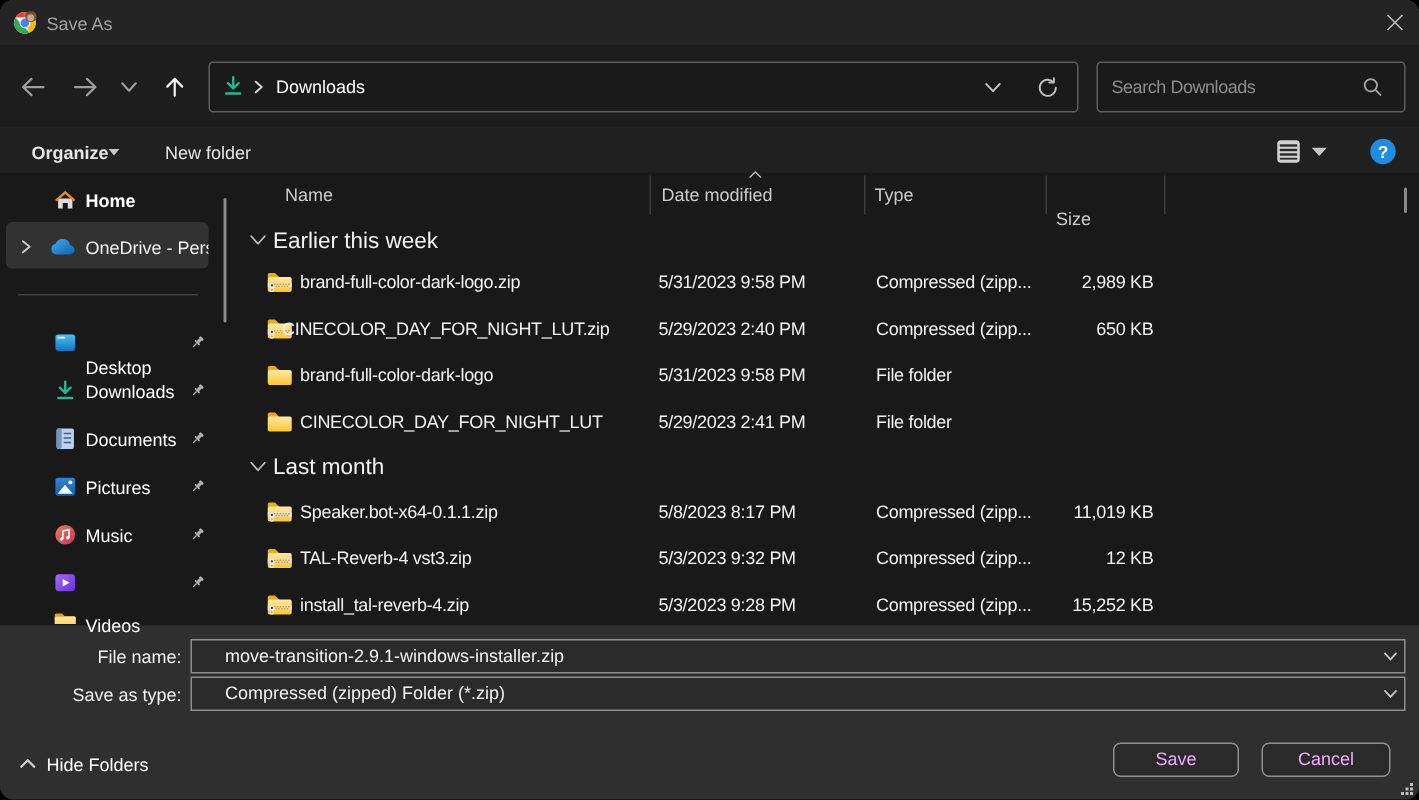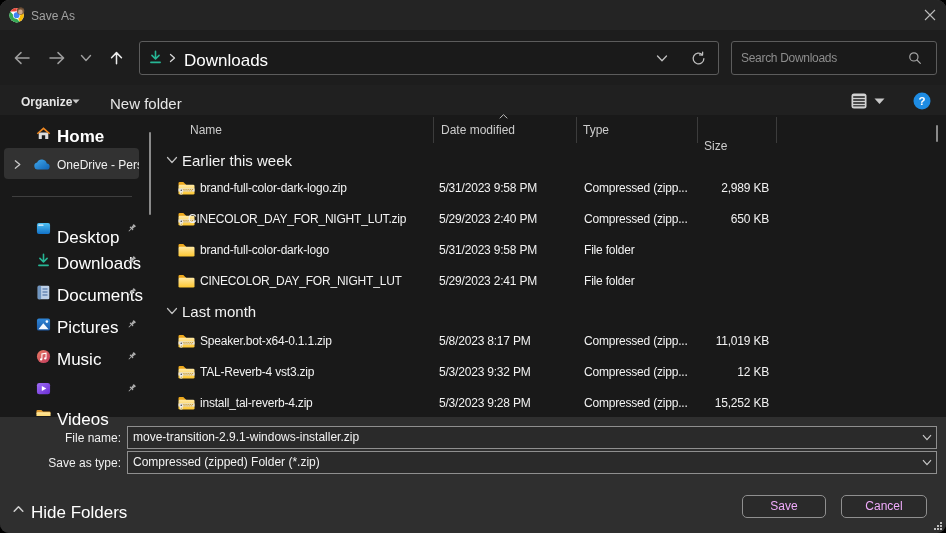--- a/index.html
+++ b/index.html
@@ -1,29 +1,29 @@
 <!DOCTYPE html>
 <html><head>
 <meta charset="utf-8">
 <style>
   html,body{margin:0;padding:0;background:#000;}
   body{width:946px;height:533px;overflow:hidden;font-family:"Liberation Sans",sans-serif;}
   #win{position:absolute;left:0;top:0;width:946px;height:533px;border-radius:9px;overflow:hidden;
        background:#242424;box-shadow:inset 0 1px 0 #3f3f3f;}
   .abs{position:absolute;}
-  .t12{position:absolute;font-size:17px;color:#ffffff;white-space:nowrap;}
+  .t12{position:absolute;font-size:12px;color:#ffffff;white-space:nowrap;}
   .field{position:absolute;background:#1a1a1a;border:1px solid #5c5c5c;border-radius:3px;box-sizing:border-box;}
   .bar{position:absolute;left:0;width:946px;}
   .colsep{position:absolute;width:1px;background:#3c3c3c;}
   .hdrtext{position:absolute;font-size:12px;color:#cccccc;white-space:nowrap;}
   .rowtext{position:absolute;font-size:12px;color:#f2f2f2;white-space:nowrap;letter-spacing:-0.2px;}
   .grouphdr{position:absolute;font-size:15px;color:#f2f2f2;white-space:nowrap;}
   .blabel{position:absolute;font-size:12px;color:#f0f0f0;text-align:right;width:110px;white-space:nowrap;}
   .binput{position:absolute;left:127px;width:810px;height:23px;background:#2a2a2a;border:1px solid #8f8f8f;
-          box-sizing:border-box;color:#f2f2f2;font-size:12px;line-height:21px;padding-left:5px;white-space:nowrap;}
+          box-sizing:border-box;color:#f2f2f2;font-size:12px;line-height:21px;padding-left:22px;white-space:nowrap;}
   .btn{position:absolute;top:495px;height:23px;background:#2a2a2a;border:1px solid #8f8f8f;border-radius:5px;
        box-sizing:border-box;color:#f0abfc;font-size:12px;text-align:center;line-height:20px;}
 </style>
 </head>
 <body>
 <div id="win">
 
   <div class="bar" style="top:0;height:30px;background:#242424;"></div>
   <div class="bar" style="top:30px;height:55px;background:#1d1d1d;"></div>
   <div class="bar" style="top:85px;height:30px;background:#202020;"></div>
@@ -79,21 +79,21 @@
   <div class="abs" style="left:741px;top:51px;font-size:12px;color:#8d8d8d;white-space:nowrap;letter-spacing:-0.3px;">Search Downloads</div>
   <svg class="abs" style="left:908px;top:51px" width="14" height="14" viewBox="0 0 15 15">
     <circle cx="6.3" cy="6.3" r="4.4" stroke="#a5a5a5" stroke-width="1.3" fill="none"></circle>
     <path d="M9.6 9.6 L13.2 13.2" stroke="#a5a5a5" stroke-width="1.3" stroke-linecap="round"></path>
   </svg>
 
   <div class="abs" style="left:21px;top:95px;font-size:12px;color:#e6e6e6;font-weight:bold;">Organize</div>
   <svg class="abs" style="left:72px;top:99px" width="8" height="5" viewBox="0 0 8 5">
     <path d="M0.4 0.4 L4 4.6 L7.6 0.4 Z" fill="#c8c8c8"></path>
   </svg>
-  <div class="abs" style="left:110px;top:95px;font-size:15px;color:#e6e6e6;">New folder</div>
+  <div class="abs" style="left:110px;top:95px;font-size:12px;color:#e6e6e6;">New folder</div>
   <svg class="abs" style="left:851px;top:93px" width="16" height="16" viewBox="0 0 16 16">
     <rect x="0.5" y="0.5" width="15" height="15" rx="2.5" fill="#d2d2d2"></rect>
     <rect x="2.2" y="3.2" width="11.6" height="1.6" fill="#2a2a2a"></rect>
     <rect x="2.2" y="6.2" width="11.6" height="1.6" fill="#2a2a2a"></rect>
     <rect x="2.2" y="9.2" width="11.6" height="1.6" fill="#2a2a2a"></rect>
     <rect x="2.2" y="12.2" width="11.6" height="1.2" fill="#2a2a2a"></rect>
   </svg>
   <svg class="abs" style="left:874px;top:98px" width="11" height="7" viewBox="0 0 11 7">
     <path d="M0.5 0.5 L5.5 6 L10.5 0.5 Z" fill="#c8c8c8"></path>
   </svg>
@@ -180,21 +180,21 @@
     <path d="M4.6 11.6 a3.6 3.6 0 0 1 -0.5 -7.1 a5.1 5.1 0 0 1 9.7 1 a3.0 3.0 0 0 1 -0.4 6.1 Z" fill="url(#odg)"></path>
   </svg>
   <div class="abs" style="left:57px;top:158px;width:82px;font-size:12px;color:#f0f0f0;white-space:nowrap;overflow:hidden;">OneDrive - Persona</div>
 
   <div class="abs" style="left:12px;top:196px;width:120px;height:1px;background:#3f3f3f;"></div>
 
   <svg class="abs" style="left:36px;top:221px" width="15" height="15" viewBox="0 0 16 16">
     <rect x="1" y="2.2" width="14" height="11.6" rx="2" fill="url(#dsk)"></rect>
     <path d="M3 4.4 h4.4" stroke="#eaf6ff" stroke-width="1.3" stroke-linecap="round"></path>
   </svg>
-  <div class="t12" style="left:57px;top:228px;">Desktop</div>
+  <div class="t12" style="left:57px;top:238px;">Desktop</div>
 
   <svg class="abs" style="left:36px;top:253px" width="15" height="15" viewBox="0 0 16 16">
     <path d="M8 1.5 V9 M4.2 5.8 L8 9.6 L11.8 5.8" stroke="#27b695" stroke-width="1.7" fill="none" stroke-linecap="round" stroke-linejoin="round"></path>
     <rect x="2.2" y="12.2" width="11.6" height="1.8" rx="0.9" fill="#27b695"></rect>
   </svg>
   <div class="t12" style="left:57px;top:254px;">Downloads</div>
 
   <svg class="abs" style="left:37px;top:285px" width="13" height="15" viewBox="0 0 13 15">
     <rect x="0.7" y="0.7" width="11.6" height="13.6" rx="1.3" fill="#bcd0e8"></rect>
     <rect x="0.7" y="0.7" width="3.4" height="13.6" rx="1.3" fill="#6f95c0"></rect>

